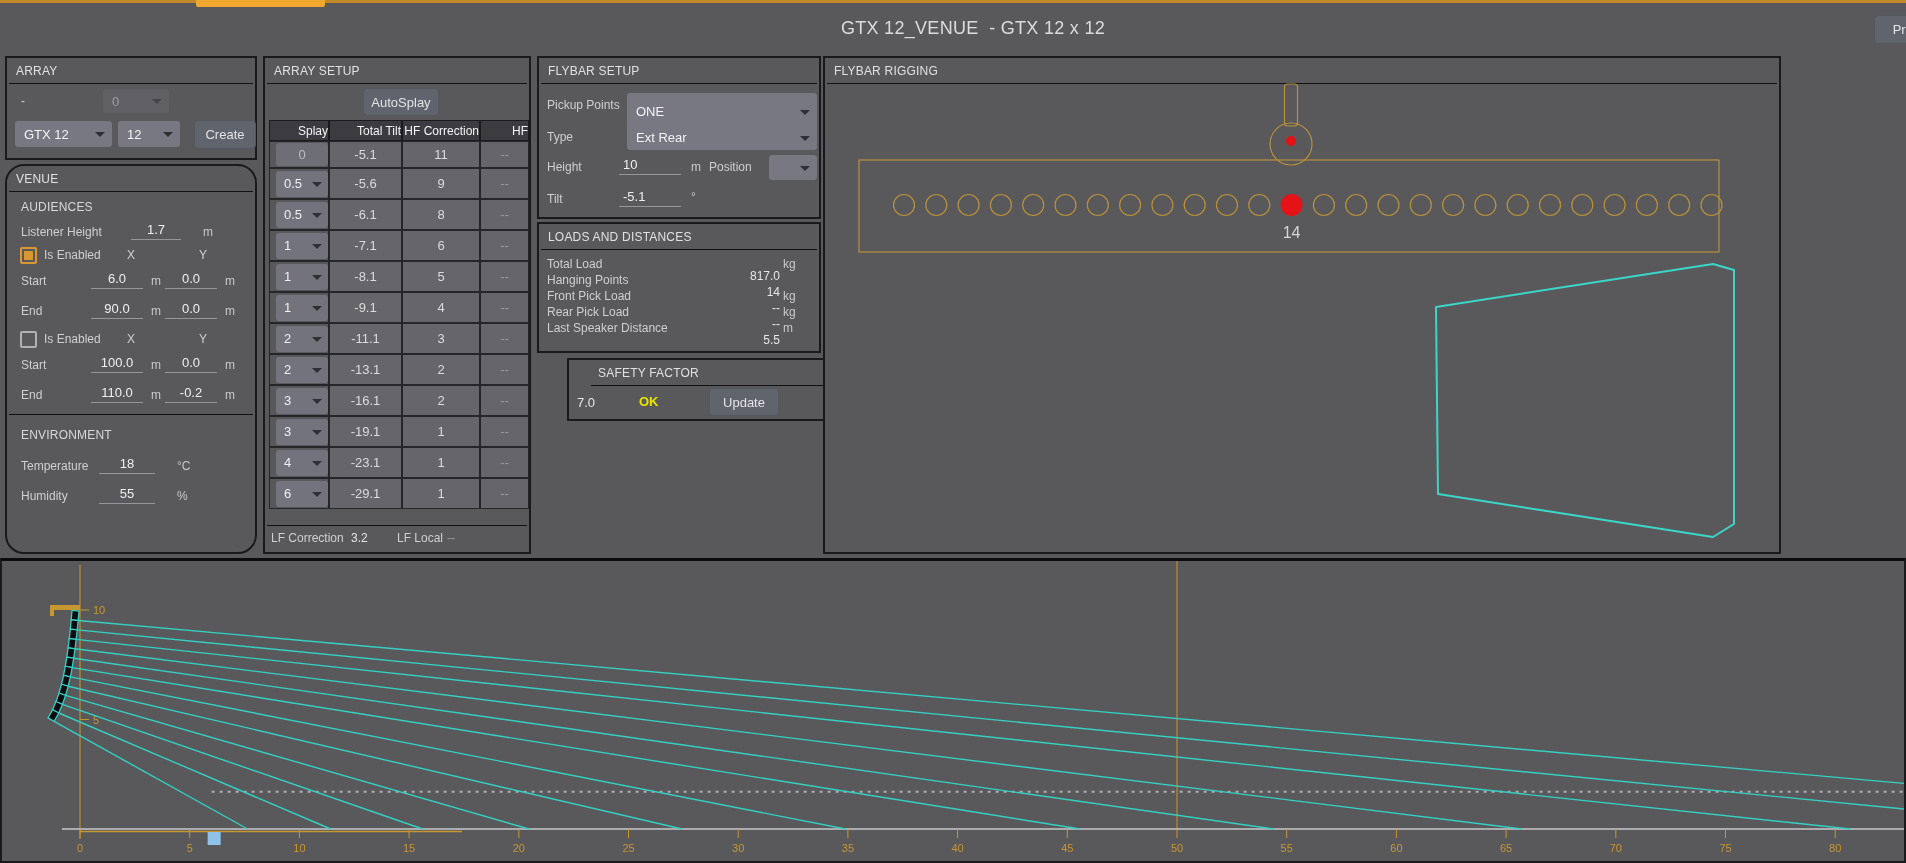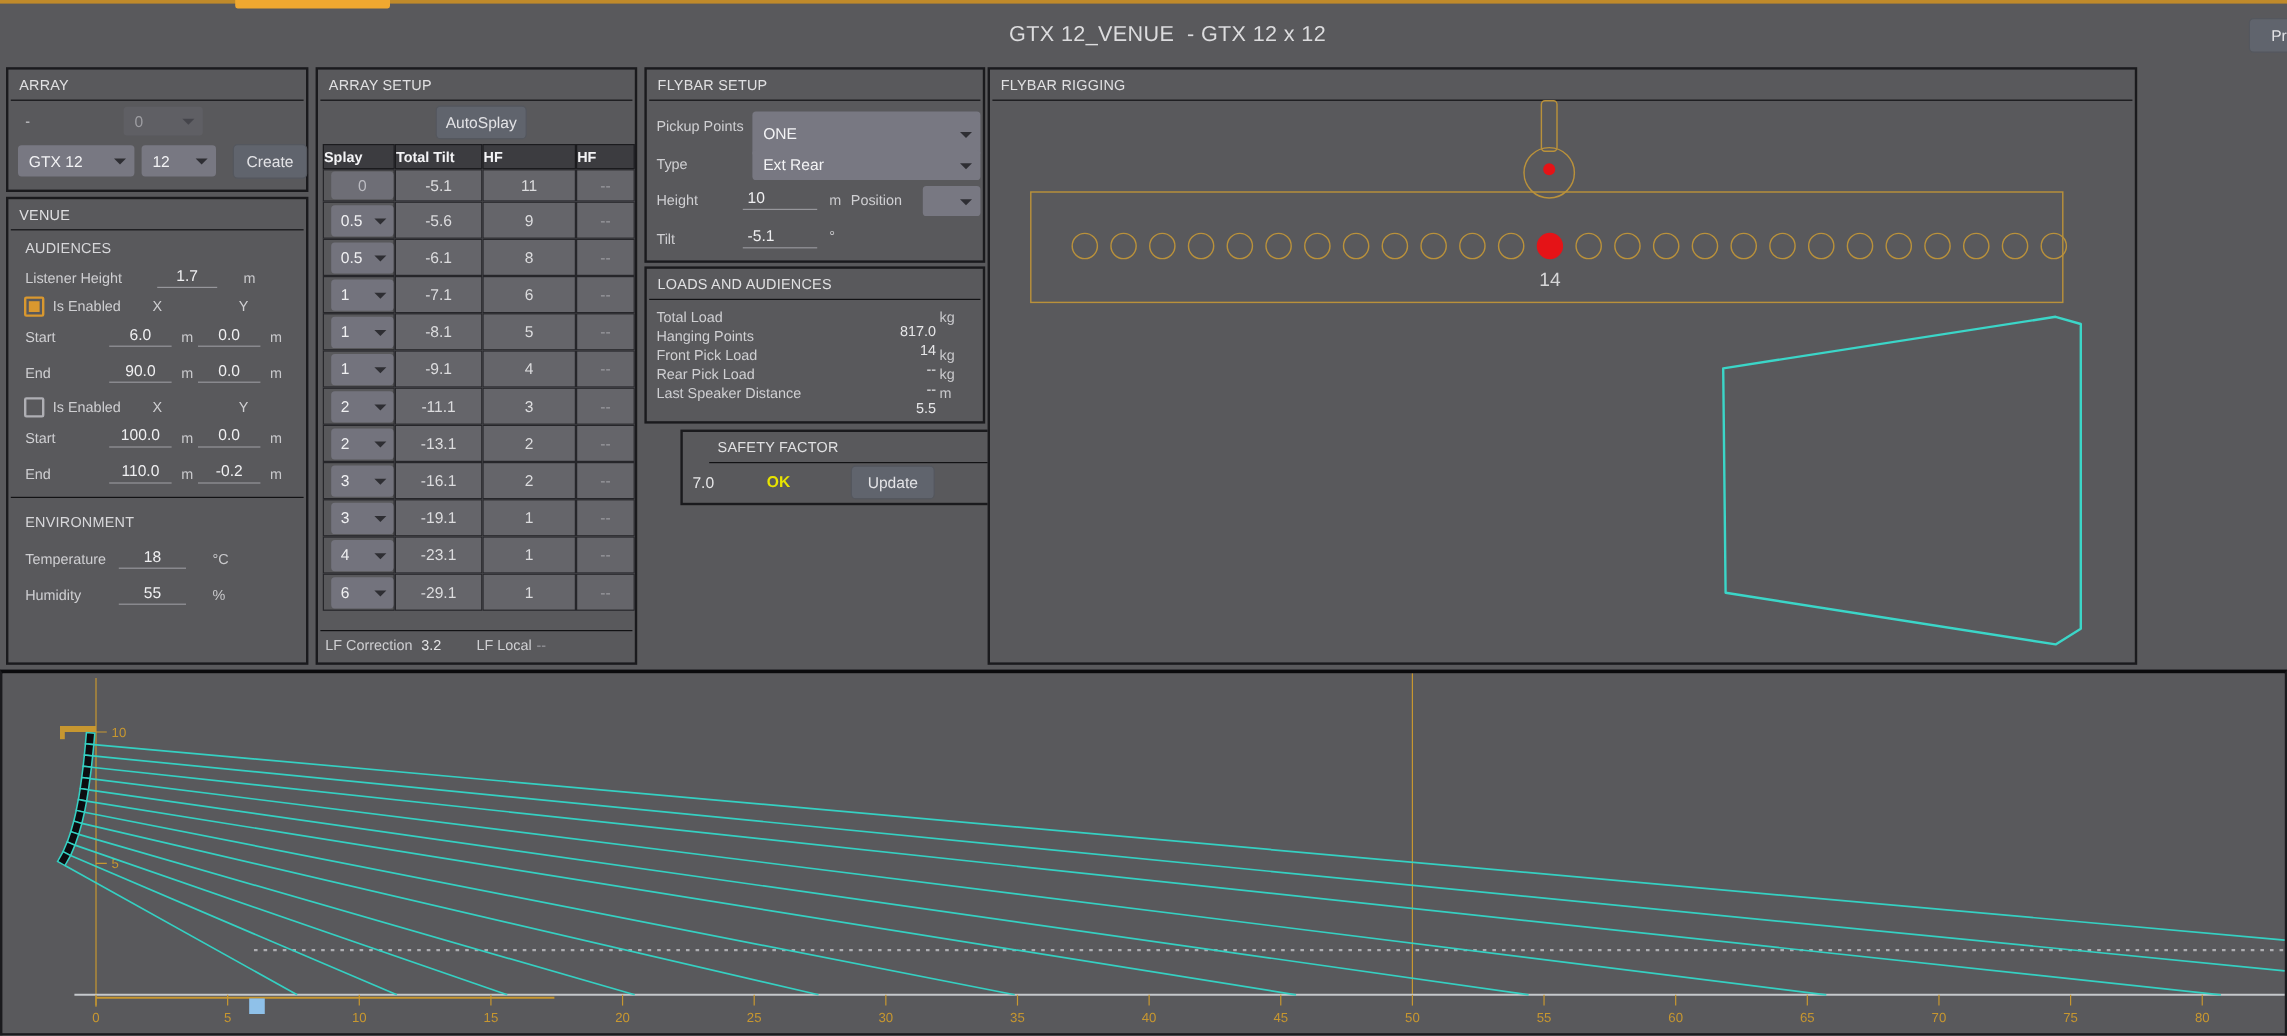--- a/index.html
+++ b/index.html
@@ -41,22 +41,22 @@
     border-left:5px solid transparent;border-right:5px solid transparent;border-top:5px solid #2E2E33;}
   .dd.disabled{background:#5F5F64;color:#9D9DA2;}
   .dd.disabled .arr{border-top-color:#45454B;}
   .checkbox{position:absolute;width:13px;height:13px;border:2px solid #AFAFB4;border-radius:2px;background:transparent;}
   .checkbox.checked{border-color:#D9982F;}
   .checkbox.checked::after{content:"";position:absolute;left:2px;top:2px;right:2px;bottom:2px;background:#D9982F;}
 
   
   .as-table{position:absolute;left:4px;top:62px;width:260px;}
   .t-row{display:flex;}
-  .t-hcell{background:#3C3C40;color:#F4F4F6;font-weight:bold;font-size:12px;height:21px;line-height:21px;
-    text-align:left;border:1px solid #1B1B1E;box-sizing:border-box;}
+  .t-hcell{background:#3C3C40;color:#F4F4F6;font-weight:normal;font-size:12px;height:21px;line-height:21px;
+    text-align:right;border:1px solid #1B1B1E;box-sizing:border-box;}
   .t-cell{border:1px solid #26262A;box-sizing:border-box;display:flex;align-items:center;justify-content:center;
     font-size:13px;color:#DCDCDE;background:#65656A;}
   .t-cell.splaycol{background:#58585B;justify-content:flex-start;padding-left:4px;}
   .t-cell.dim{color:#9B9BA0;}
   .c1{width:60px;} .c2{width:73px;} .c3{width:78px;} .c4{width:49px;}
   .chip{width:52px;height:23px;border-radius:3px;background:#6E6E76;color:#BCBCC2;
     display:flex;align-items:center;justify-content:center;font-size:13px;margin-left:2px;}
   .sdd{position:relative;width:54px;height:26px;border-radius:3px;background:#73737D;color:#F0F0F2;
     font-size:13px;display:flex;align-items:center;padding-left:8px;box-sizing:border-box;margin-left:2px;}
   .sdd .arr{position:absolute;right:6px;top:50%;margin-top:-2px;width:0;height:0;
@@ -96,21 +96,21 @@
     <span>GTX 12</span>
     <span class="arr"></span>
   </div>
   <div class="dd" style="left:111px;top:63px;width:62px;height:26px;">
     <span>12</span>
     <span class="arr"></span>
   </div>
   <div class="btn" style="position:absolute;left:187px;top:62px;width:60px;height:27px;">Create</div>
 </div>
 
-<div class="panel" style="left:5px;top:164px;width:252px;height:390px;">
+<div class="panel" style="left:5px;top:164px;width:252px;height:390px;border-radius:19px;">
   <div class="panel-header">VENUE</div>
   <div class="panel-sep"></div>
 
   <div class="sublbl" style="left:14px;top:34px;">AUDIENCES</div>
 
   <div class="lbl" style="left:14px;top:59px;">Listener Height</div>
   <div class="field" style="left:124px;top:55px;width:50px;">1.7</div>
   <div class="unit" style="left:196px;top:59px;">m</div>
 
   <div class="checkbox checked" style="left:13px;top:81px;"></div>
@@ -300,21 +300,21 @@
     <span></span>
     <span class="arr"></span>
   </div>
 
   <div class="lbl" style="left:8px;top:134px;">Tilt</div>
   <div class="field" style="left:80px;top:130px;width:58px;text-align:left;padding-left:4px;">-5.1</div>
   <div class="unit" style="left:152px;top:132px;">°</div>
 </div>
 
 <div class="panel" style="left:537px;top:222px;width:284px;height:131px;">
-  <div class="panel-header">LOADS AND AUDIENCES</div>
+  <div class="panel-header">LOADS AND DISTANCES</div>
   <div class="panel-sep"></div>
   <div style="position:absolute;left:0;top:32px;width:100%;" id="loads-rows">
       <div class="ld-row">
         <div class="ld-label">Total Load</div>
         <div class="ld-value">817.0</div>
         <div class="ld-unit">kg</div>
       </div>
       <div class="ld-row">
         <div class="ld-label">Hanging Points</div>
         <div class="ld-value">14</div>

